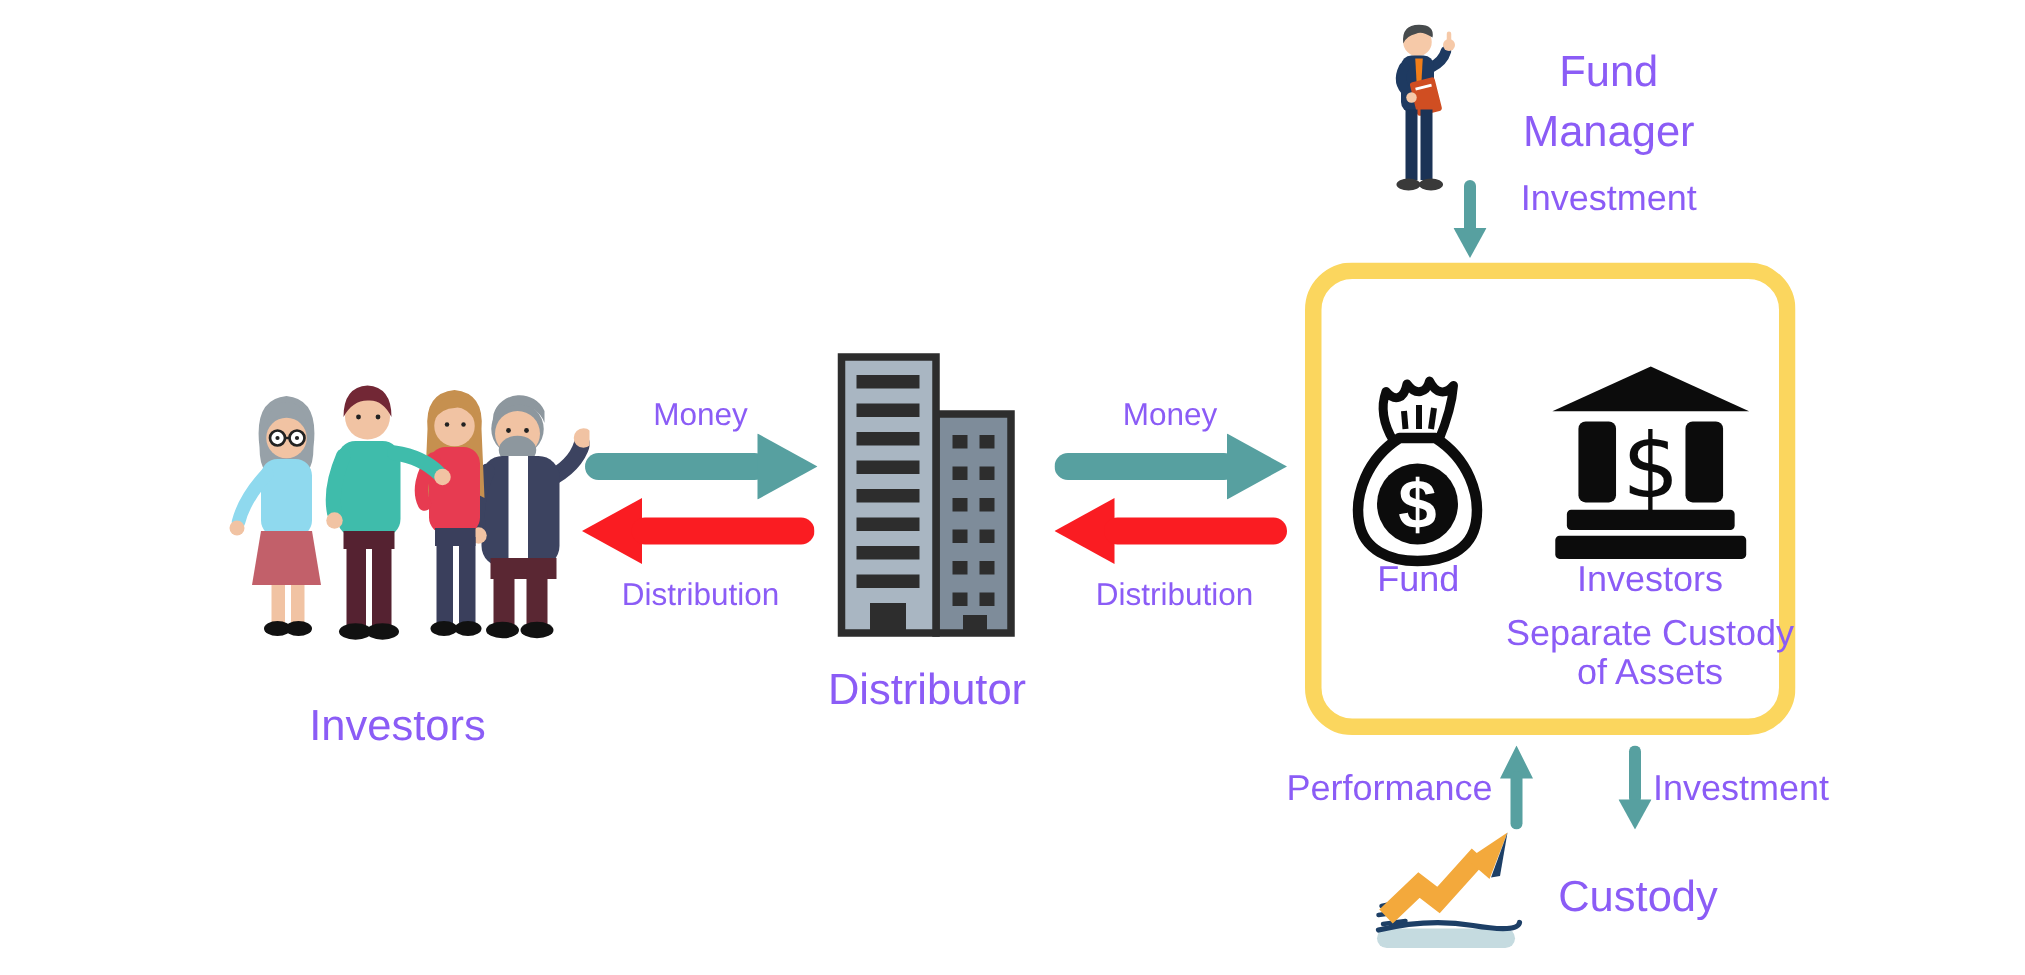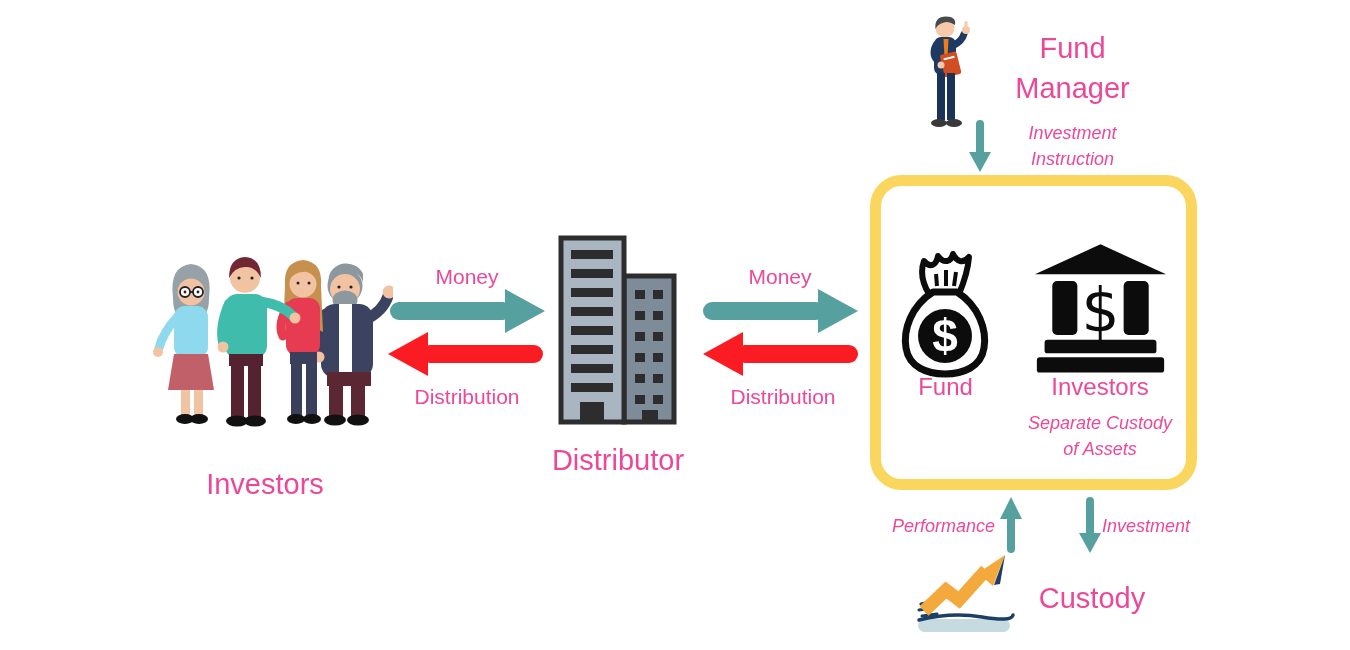--- a/index.html
+++ b/index.html
@@ -1,25 +1,25 @@
 <!DOCTYPE html>
 <html><head>
 <meta charset="utf-8">
 <style>
   html,body { margin:0; padding:0; background:#ffffff; }
   .stage {
     position:relative; width:1350px; height:650px; background:#ffffff;
     font-family:"Liberation Sans", sans-serif; color:#1b1b1b; overflow:hidden;
   }
   .abs { position:absolute; }
-  .lbl { position:absolute; text-align:center; color:#ec4899; }
+  .lbl { position:absolute; text-align:center; color:#8b5cf6; }
   .lbl-xl { font-size:29px; line-height:40px; }
   .lbl-md { font-size:21px; line-height:30px; }
   .lbl-fund { font-size:24px; line-height:28px; }
-  .lbl-sm { font-size:18px; line-height:26px;font-style:italic; }
+  .lbl-sm { font-size:24px; line-height:26px; }
   svg { display:block; }
 </style>
 </head>
 <body>
 
 <div class="stage">
 
   <svg class="abs" style="left:143px; top:240px;" width="250" height="188" viewBox="0 0 250 188">
 
     <g>
@@ -172,21 +172,20 @@
     <div>Fund</div>
     <div>Manager</div>
   </div>
 
   <svg class="abs" style="left:969px; top:120px;" width="22" height="52" viewBox="0 0 22 52">
     <rect x="7" y="0" width="8" height="36" rx="4" fill="#57a0a0"></rect>
     <polygon points="0,32 11,52 22,32" fill="#57a0a0"></polygon>
   </svg>
   <div class="lbl lbl-sm" style="left:990px; top:120px; width:165px;">
     <div>Investment</div>
-    <div>Instruction</div>
   </div>
 
   <svg class="abs" style="left:870px; top:175px;" width="327" height="315" viewBox="0 0 327 315">
     <rect x="5.5" y="5.5" width="316" height="304" rx="26" fill="#ffffff" stroke-width="11" stroke="#fbd65e"></rect>
   </svg>
 
   <svg class="abs" style="left:893px; top:248px;" width="105" height="130" viewBox="0 0 105 130">
     <path d="M36,46 C30,36 27,24 31,13 C37,20 43,18 45,8 C51,16 58,14 60,6 C64,14 70,16 76,9 C75,22 71,34 66,46 Z" fill="#ffffff" stroke="#0c0c0c" stroke-width="6" stroke-linejoin="round"></path>
     <line x1="43" y1="26" x2="44" y2="38" stroke="#0c0c0c" stroke-width="4"></line>
     <line x1="53" y1="22" x2="53" y2="38" stroke="#0c0c0c" stroke-width="4"></line>

